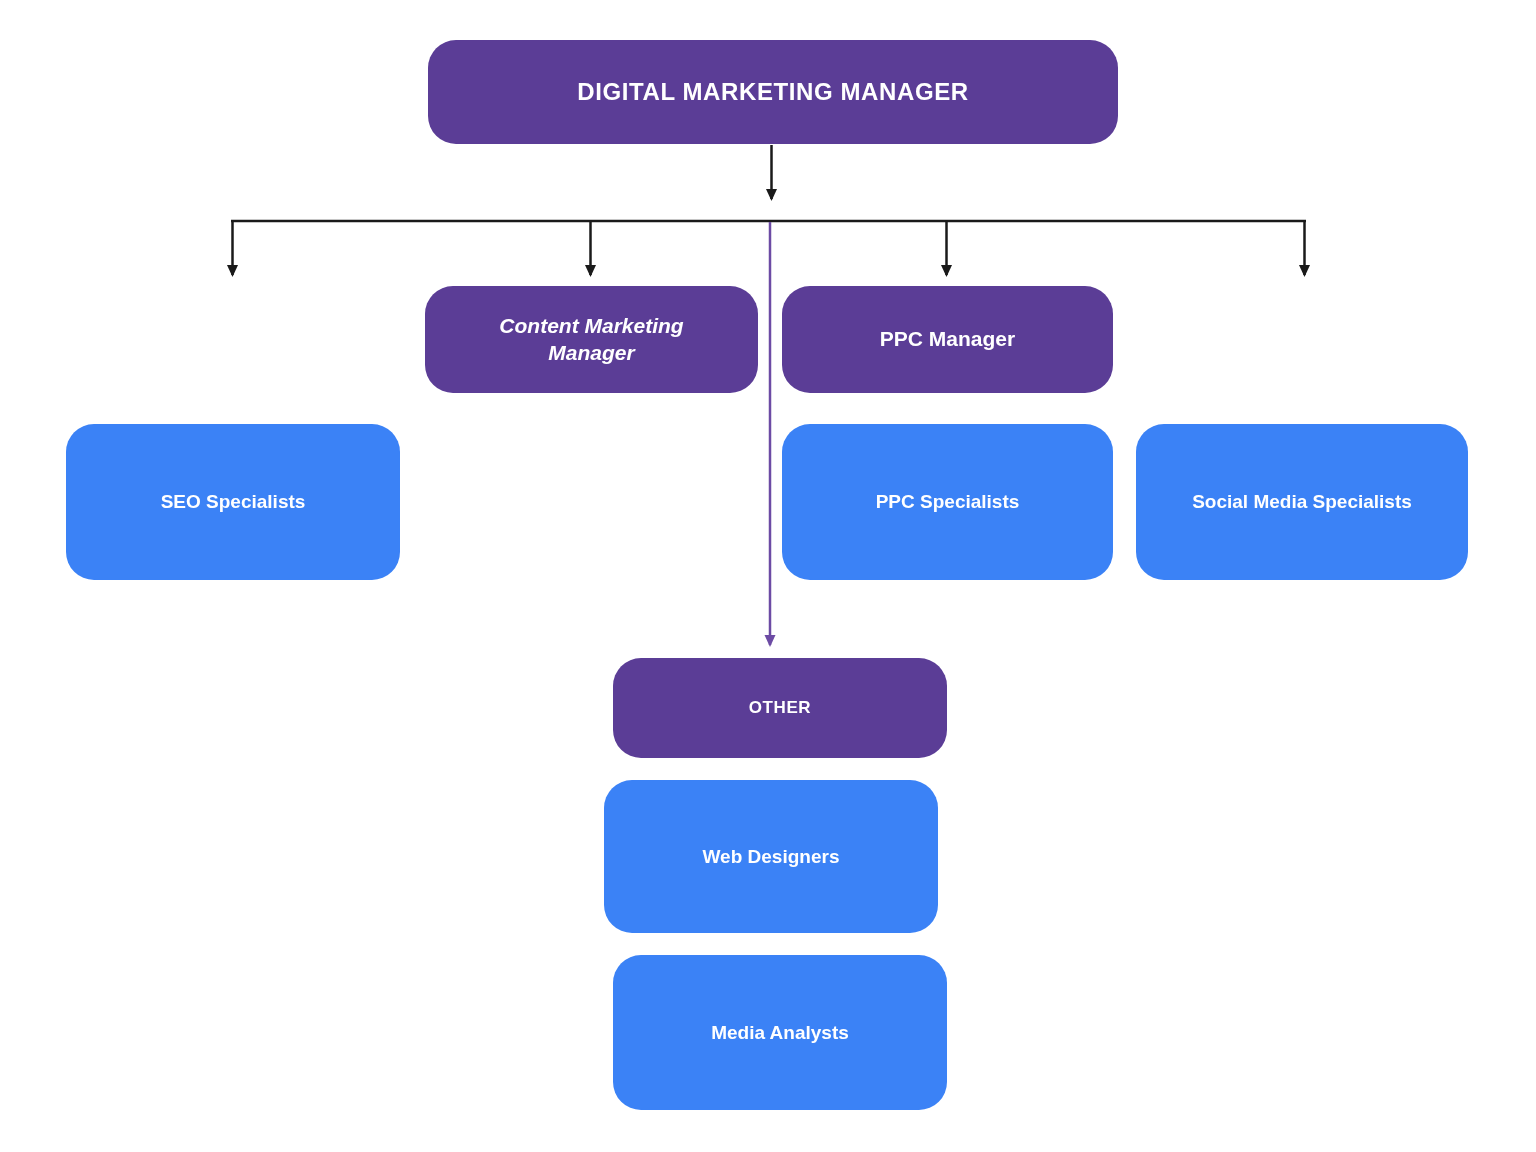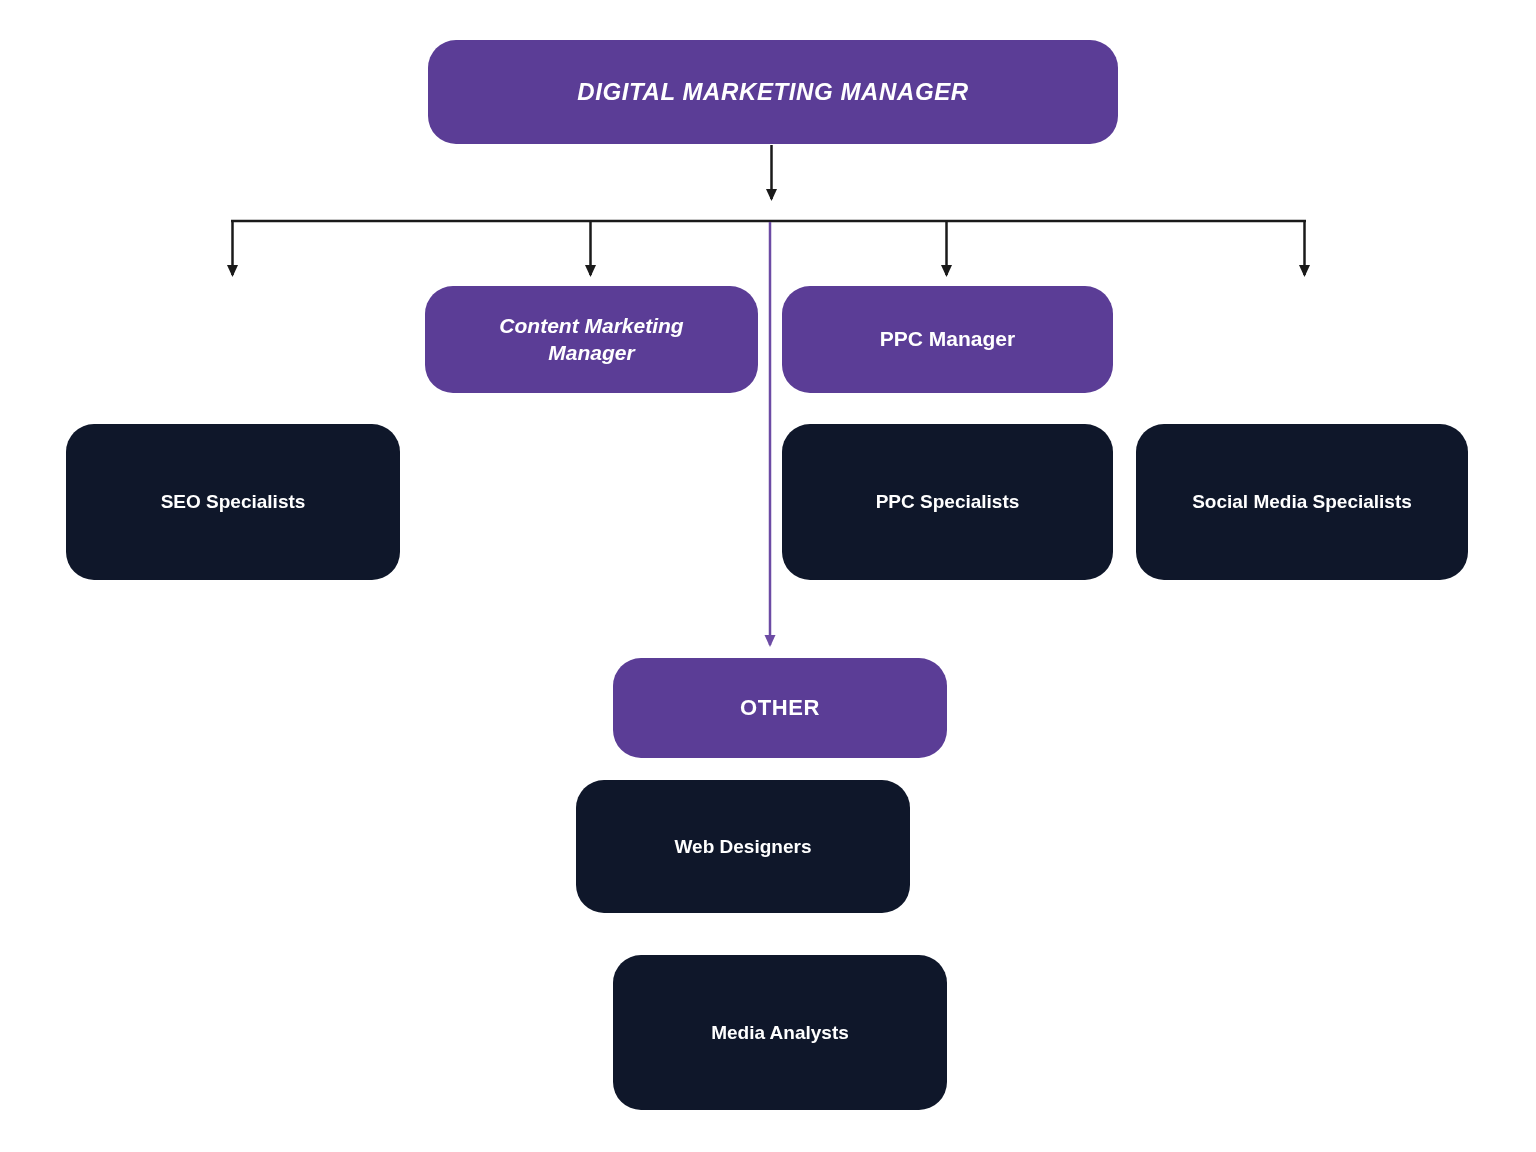--- a/index.html
+++ b/index.html
@@ -23,34 +23,34 @@
     display: flex;
     align-items: center;
     justify-content: center;
     text-align: center;
     color: #ffffff;
     font-weight: 700;
     border-radius: 28px;
     line-height: 1.25;
   }
   .dark  { background: #5B3D96; }
-  .light { background: #0f172a; }
+  .light { background: #3b82f6; }
 
-  .root  { left: 428px; top: 40px;  width: 690px; height: 104px; font-size: 24px; letter-spacing: 0.6px; font-style: italic; }
+  .root  { left: 428px; top: 40px;  width: 690px; height: 104px; font-size: 24px; letter-spacing: 0.6px; }
 
   .col0  { left: 66px;   width: 334px; }
   .col1  { left: 425px;  width: 333px; font-style: italic; }
   .col2  { left: 782px;  width: 331px; }
   .col3  { left: 1136px; width: 332px; }
 
   .mgr   { top: 286px; height: 107px; font-size: 21px; padding: 0 34px; }
   .spec  { top: 424px; height: 156px; font-size: 19px; padding: 0 26px; }
 
-  .other { left: 613px; top: 658px; width: 334px; height: 100px; font-size: 22px; letter-spacing: 0.6px; }
-  .team0 { left: 576px; top: 780px; width: 334px; height: 133px; font-size: 19px; }
+  .other { left: 613px; top: 658px; width: 334px; height: 100px; font-size: 17px; letter-spacing: 0.6px; }
+  .team0 { left: 604px; top: 780px; width: 334px; height: 153px; font-size: 19px; }
   .team1 { left: 613px; top: 955px; width: 334px; height: 155px; font-size: 19px; }
 </style>
 </head>
 <body>
 
 <div class="canvas">
 
   <svg class="connectors" viewBox="0 0 1536 1152" xmlns="http://www.w3.org/2000/svg">
     <defs>
       <marker id="arrowBlack" markerUnits="userSpaceOnUse" markerWidth="14" markerHeight="12" refX="10" refY="5.5" orient="auto">

